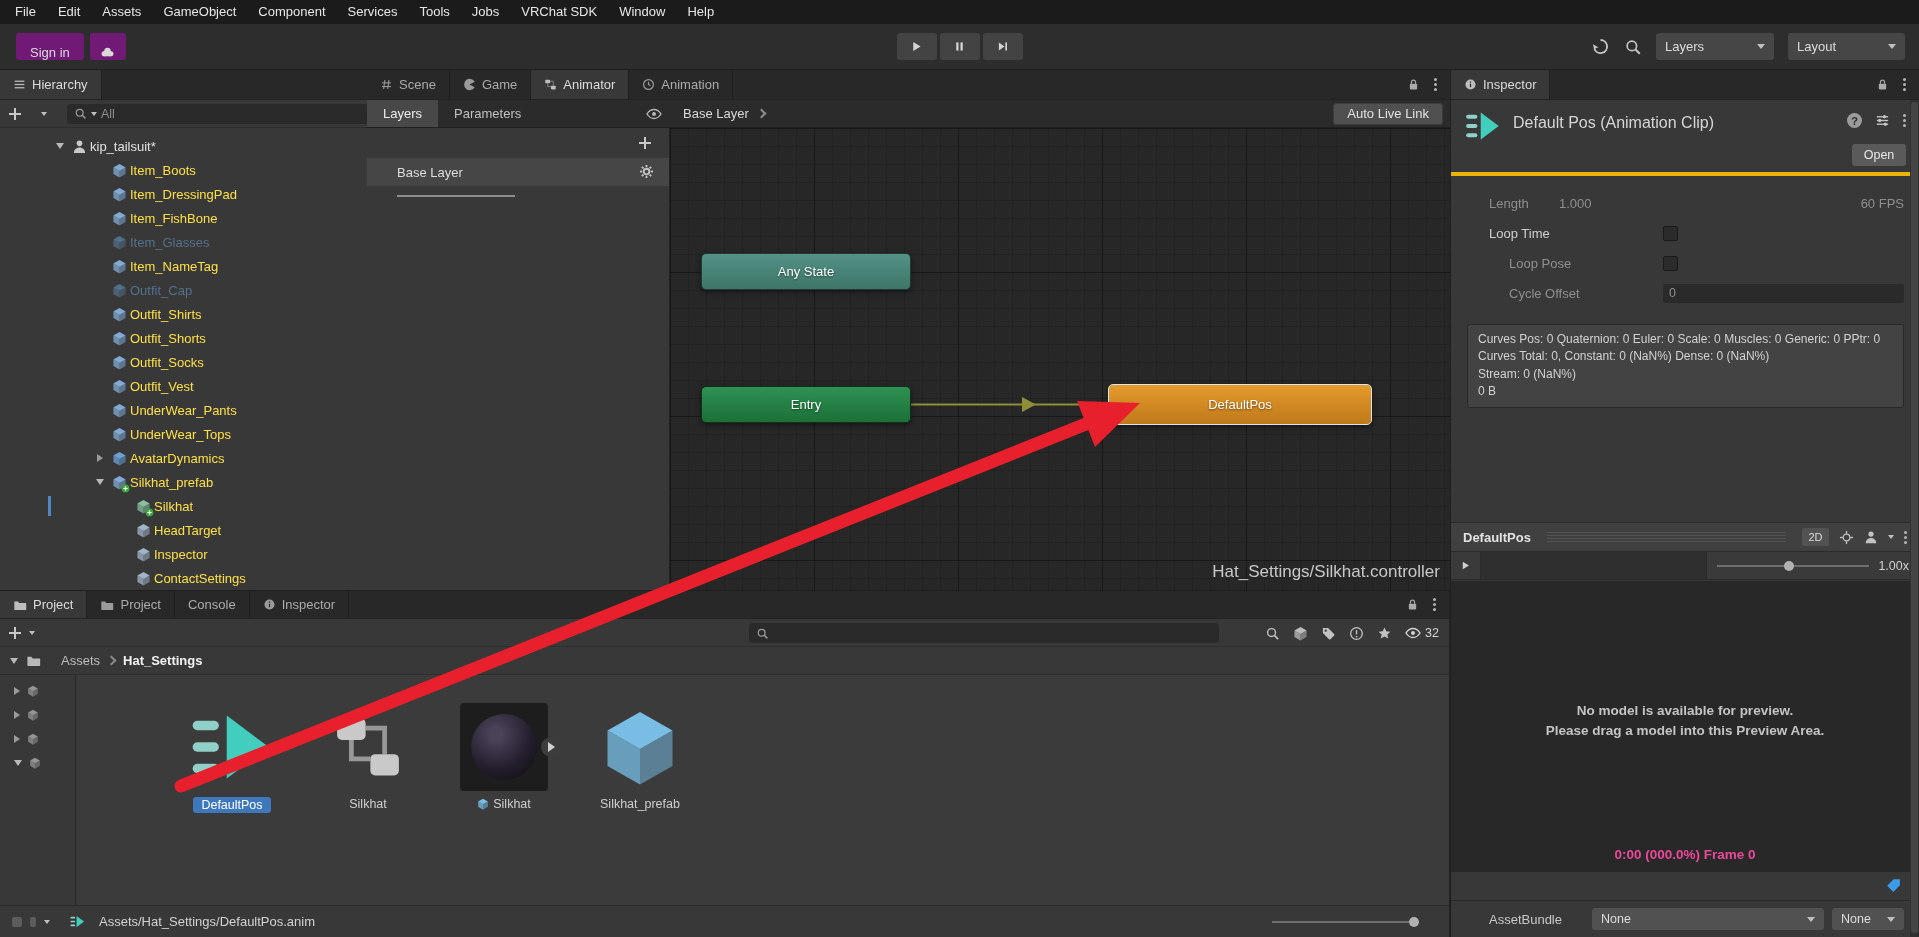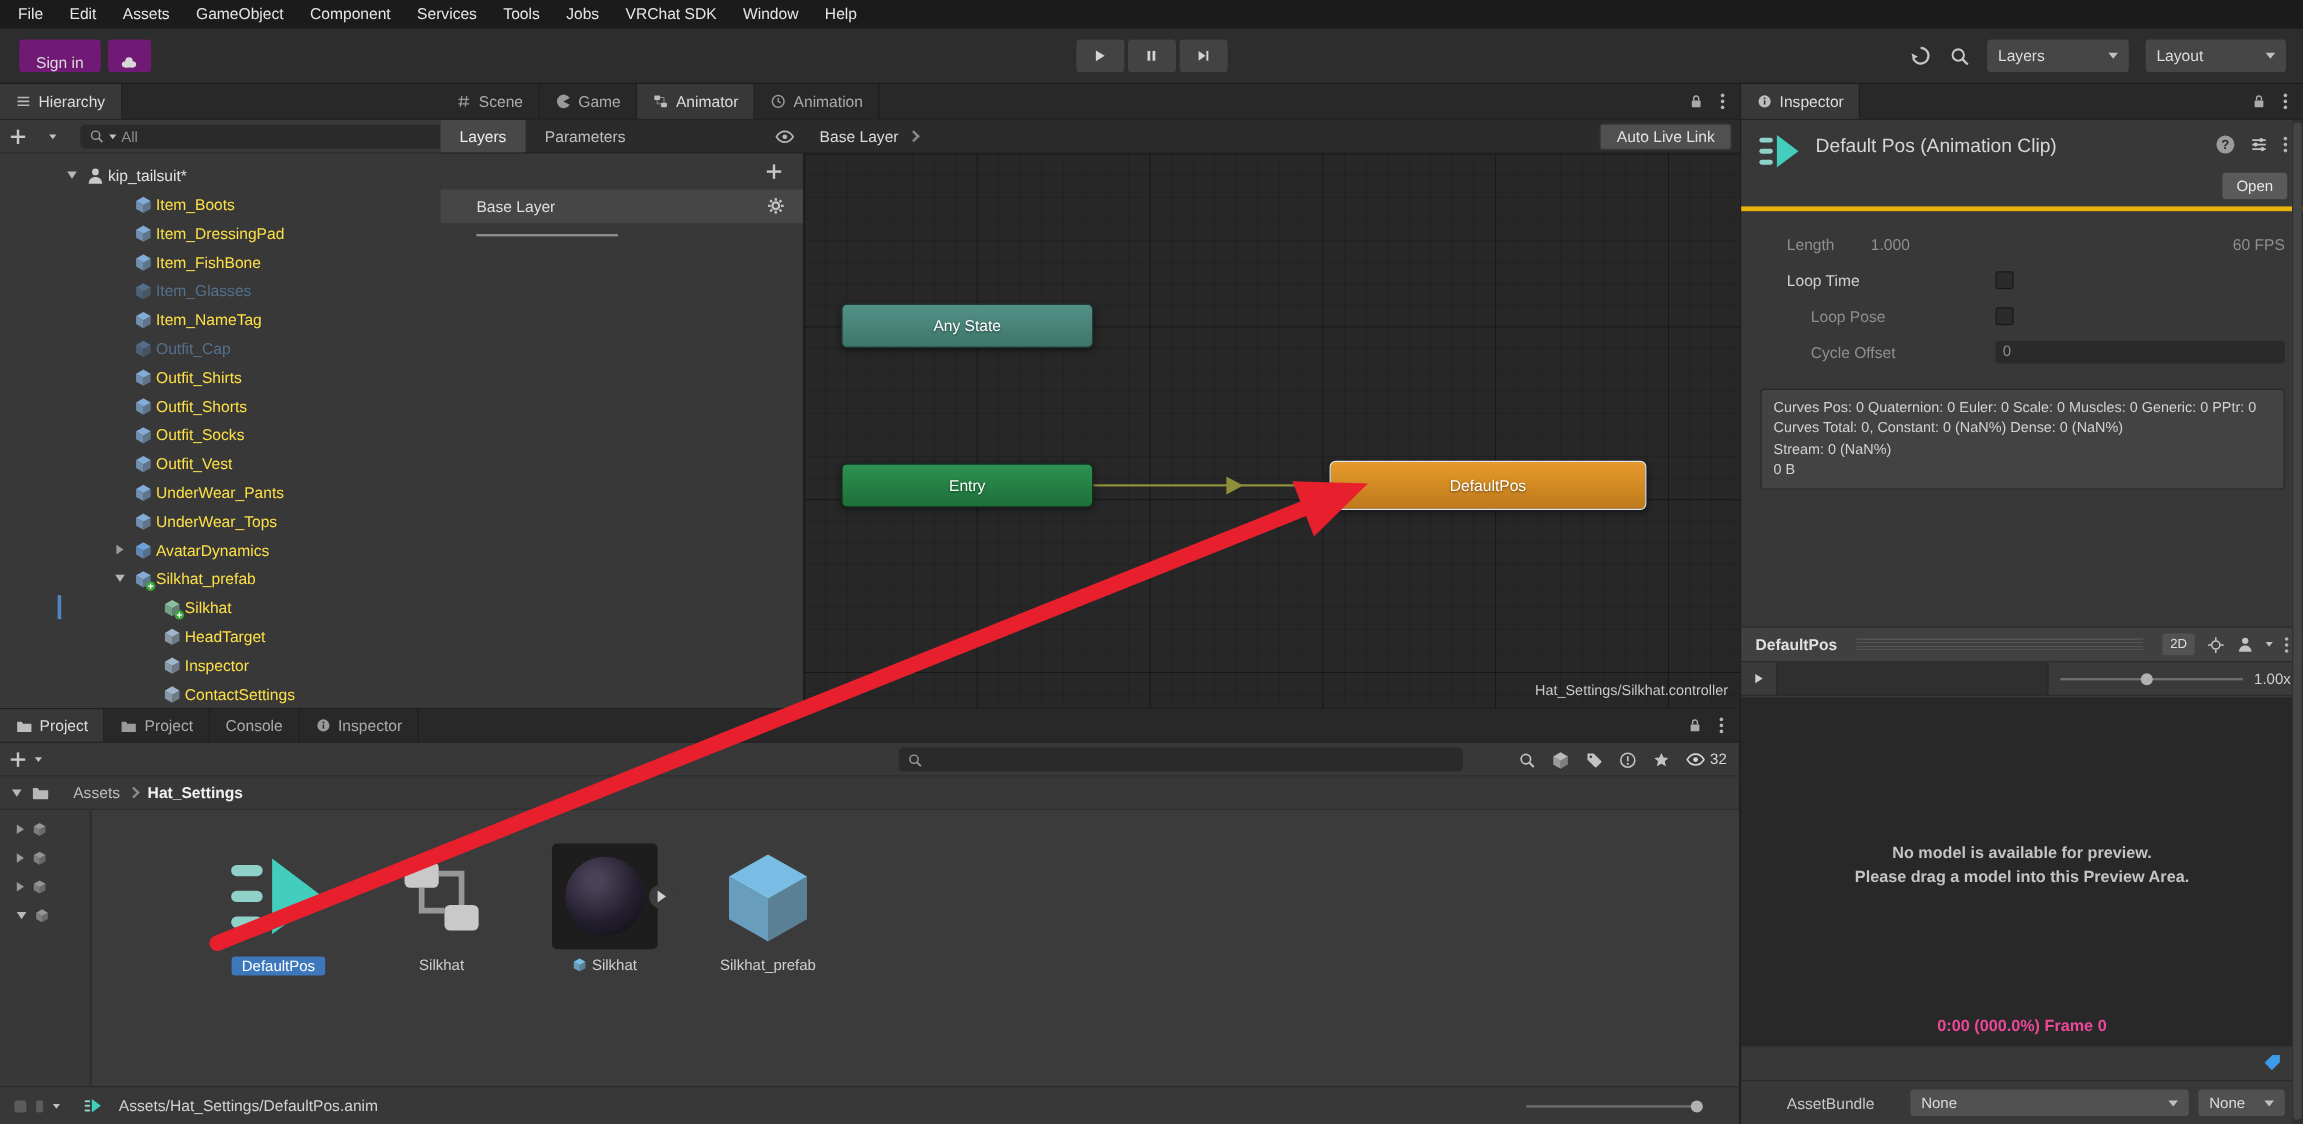--- a/index.html
+++ b/index.html
@@ -84,21 +84,21 @@
       linear-gradient(to right,rgba(0,0,0,.30) 1px,transparent 1px),
       linear-gradient(to bottom,rgba(0,0,0,.30) 1px,transparent 1px),
       linear-gradient(to right,rgba(0,0,0,.12) 1px,transparent 1px),
       linear-gradient(to bottom,rgba(0,0,0,.12) 1px,transparent 1px);
     background-size:144px 144px,144px 144px,18px 18px,18px 18px;}
   .node{position:absolute;border-radius:5px;display:flex;align-items:center;justify-content:center;font-size:13px;color:#fff;text-shadow:0 1px 2px rgba(0,0,0,.5);box-shadow:0 2px 5px rgba(0,0,0,.45);}
   .node.any{left:31px;top:125px;width:210px;height:37px;background:linear-gradient(#549187,#3d7668);border:1px solid #203b34;}
   .node.entry{left:31px;top:258px;width:210px;height:37px;background:linear-gradient(#2e9152,#1c7038);border:1px solid #11301c;}
   .node.defaultpos{left:438px;top:256px;width:264px;height:41px;background:linear-gradient(#e59a2b,#bf791b);border:1px solid #d9e6f2;}
   .trans-svg{position:absolute;left:0;top:0;pointer-events:none;}
-  .controller-path{position:absolute;right:10px;bottom:8px;font-size:12px;color:#c8c8c8;}
+  .controller-path{position:absolute;right:10px;bottom:8px;font-size:17px;color:#c8c8c8;}
 
   
   #project{left:0;top:590px;width:1450px;height:347px;border-right:1px solid #232323;border-top:1px solid #1f1f1f;}
   #project .tabbar{height:28px;}
   .p-toolbar{position:absolute;top:28px;left:0;right:0;height:28px;display:flex;align-items:center;gap:8px;padding:0 9px;border-bottom:1px solid #2e2e2e;}
   .p-search{position:absolute;left:749px;top:4px;width:470px;height:20px;background:#2a2a2a;border-radius:4px;display:flex;align-items:center;gap:5px;padding:0 7px;}
   .p-search input{flex:1;min-width:0;background:transparent;border:none;outline:none;color:#ddd;font-size:12.5px;font-family:inherit;}
   .p-tool-icons{position:absolute;right:10px;top:0;height:28px;display:flex;align-items:center;gap:13px;color:#c2c2c2;}
   .eyecount{display:flex;align-items:center;gap:4px;font-size:12.5px;color:#d5d5d5;}
   .p-crumb{position:absolute;top:56px;left:0;right:0;height:28px;display:flex;align-items:center;gap:8px;padding:0 10px;border-bottom:1px solid #2e2e2e;}

